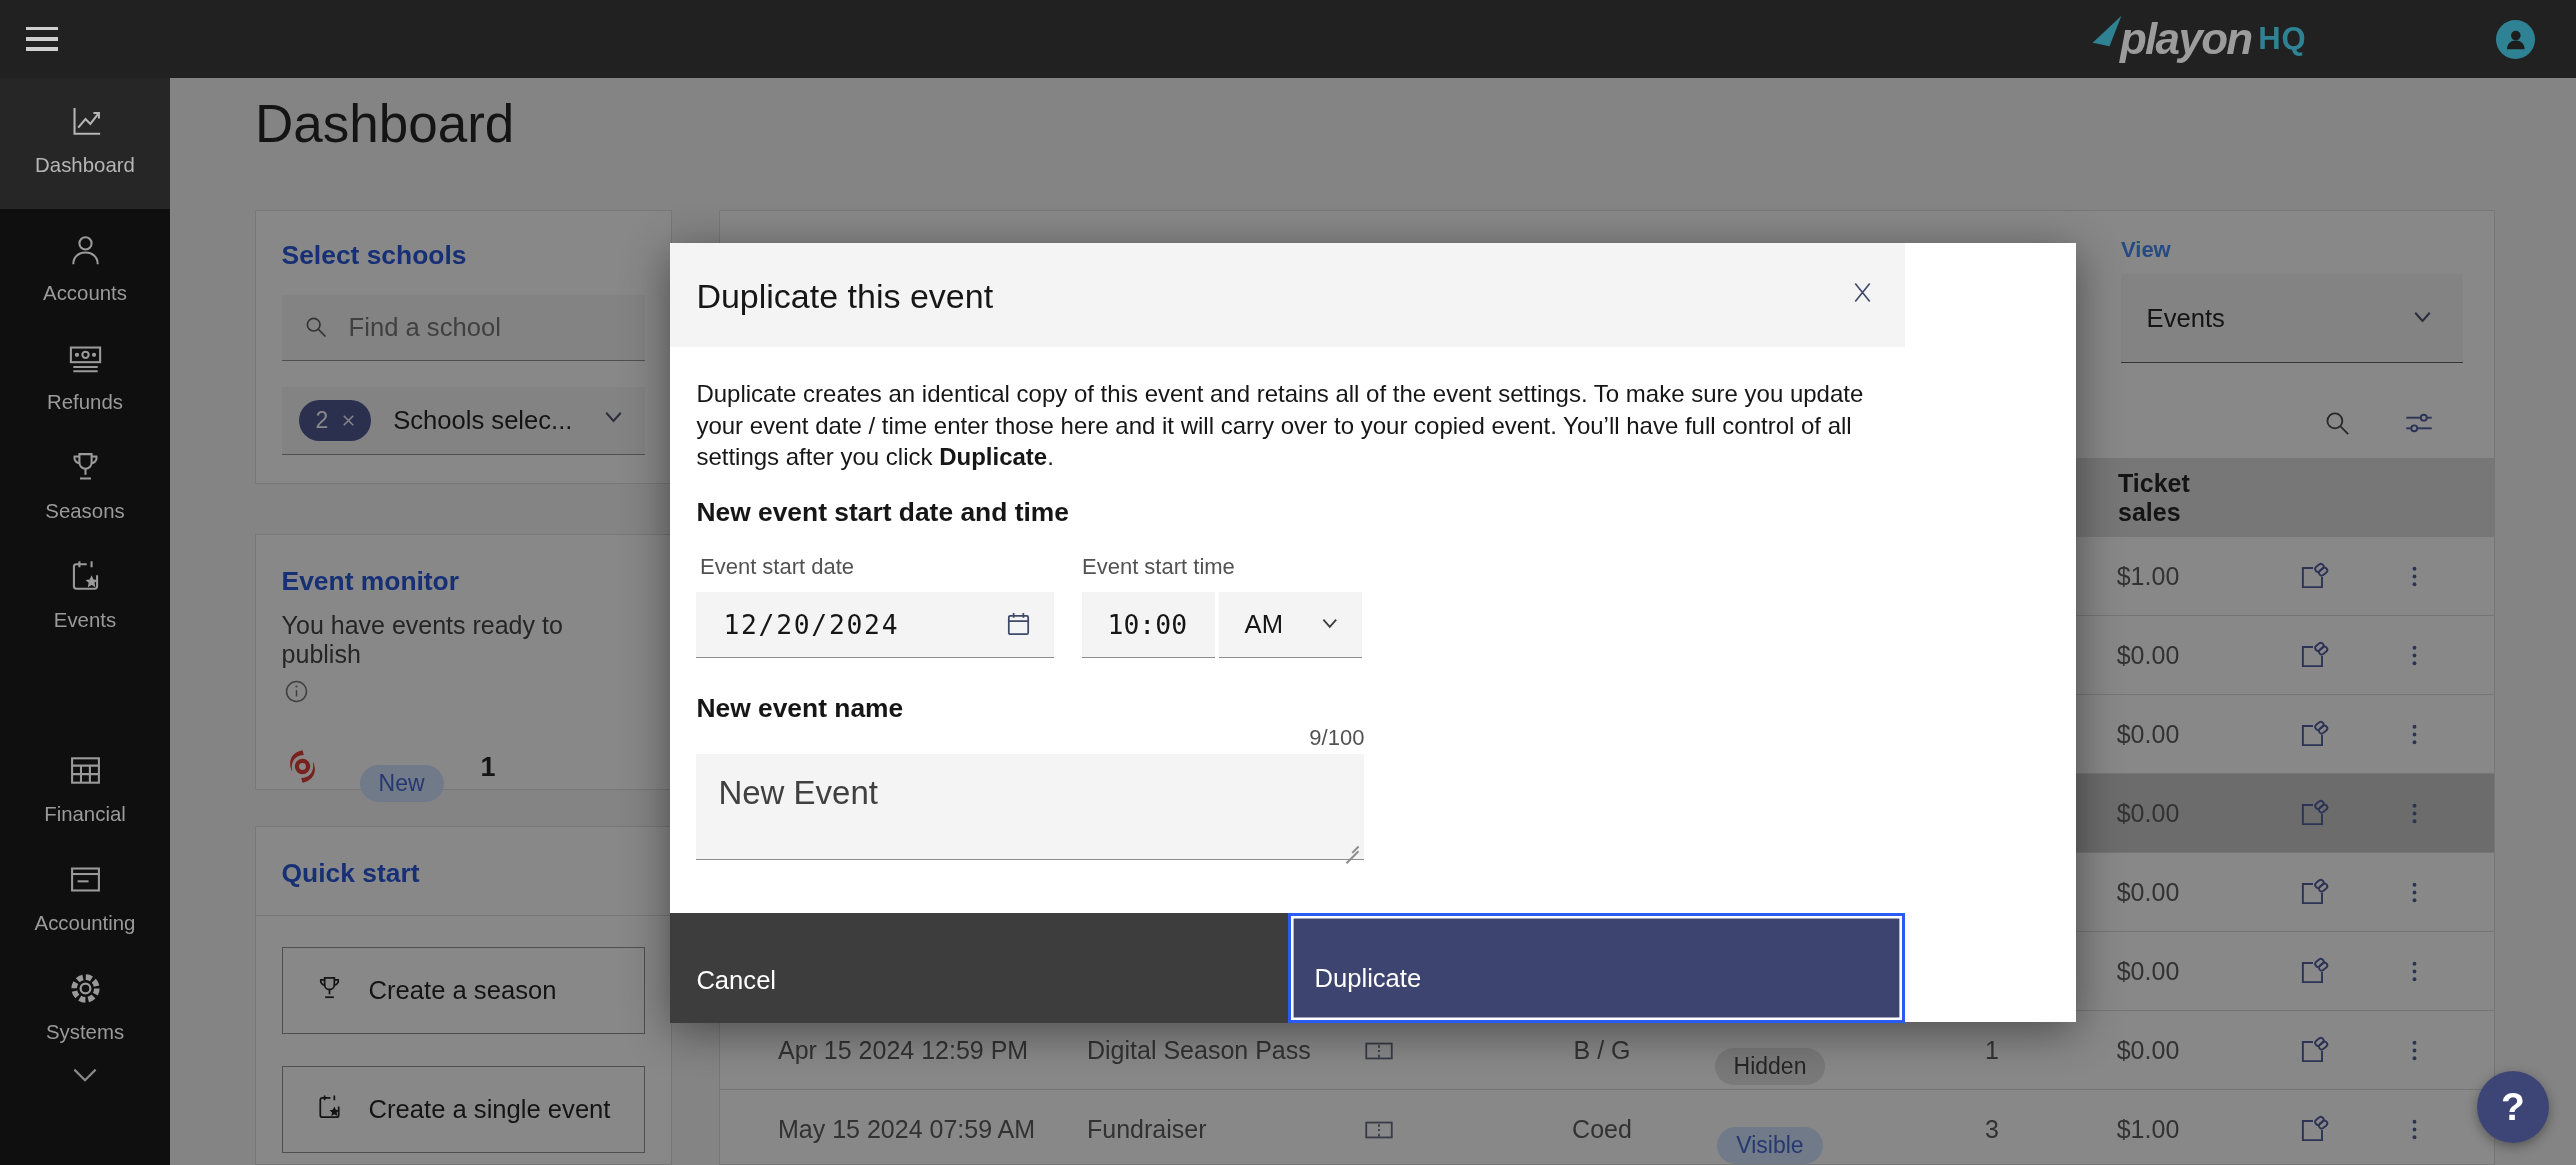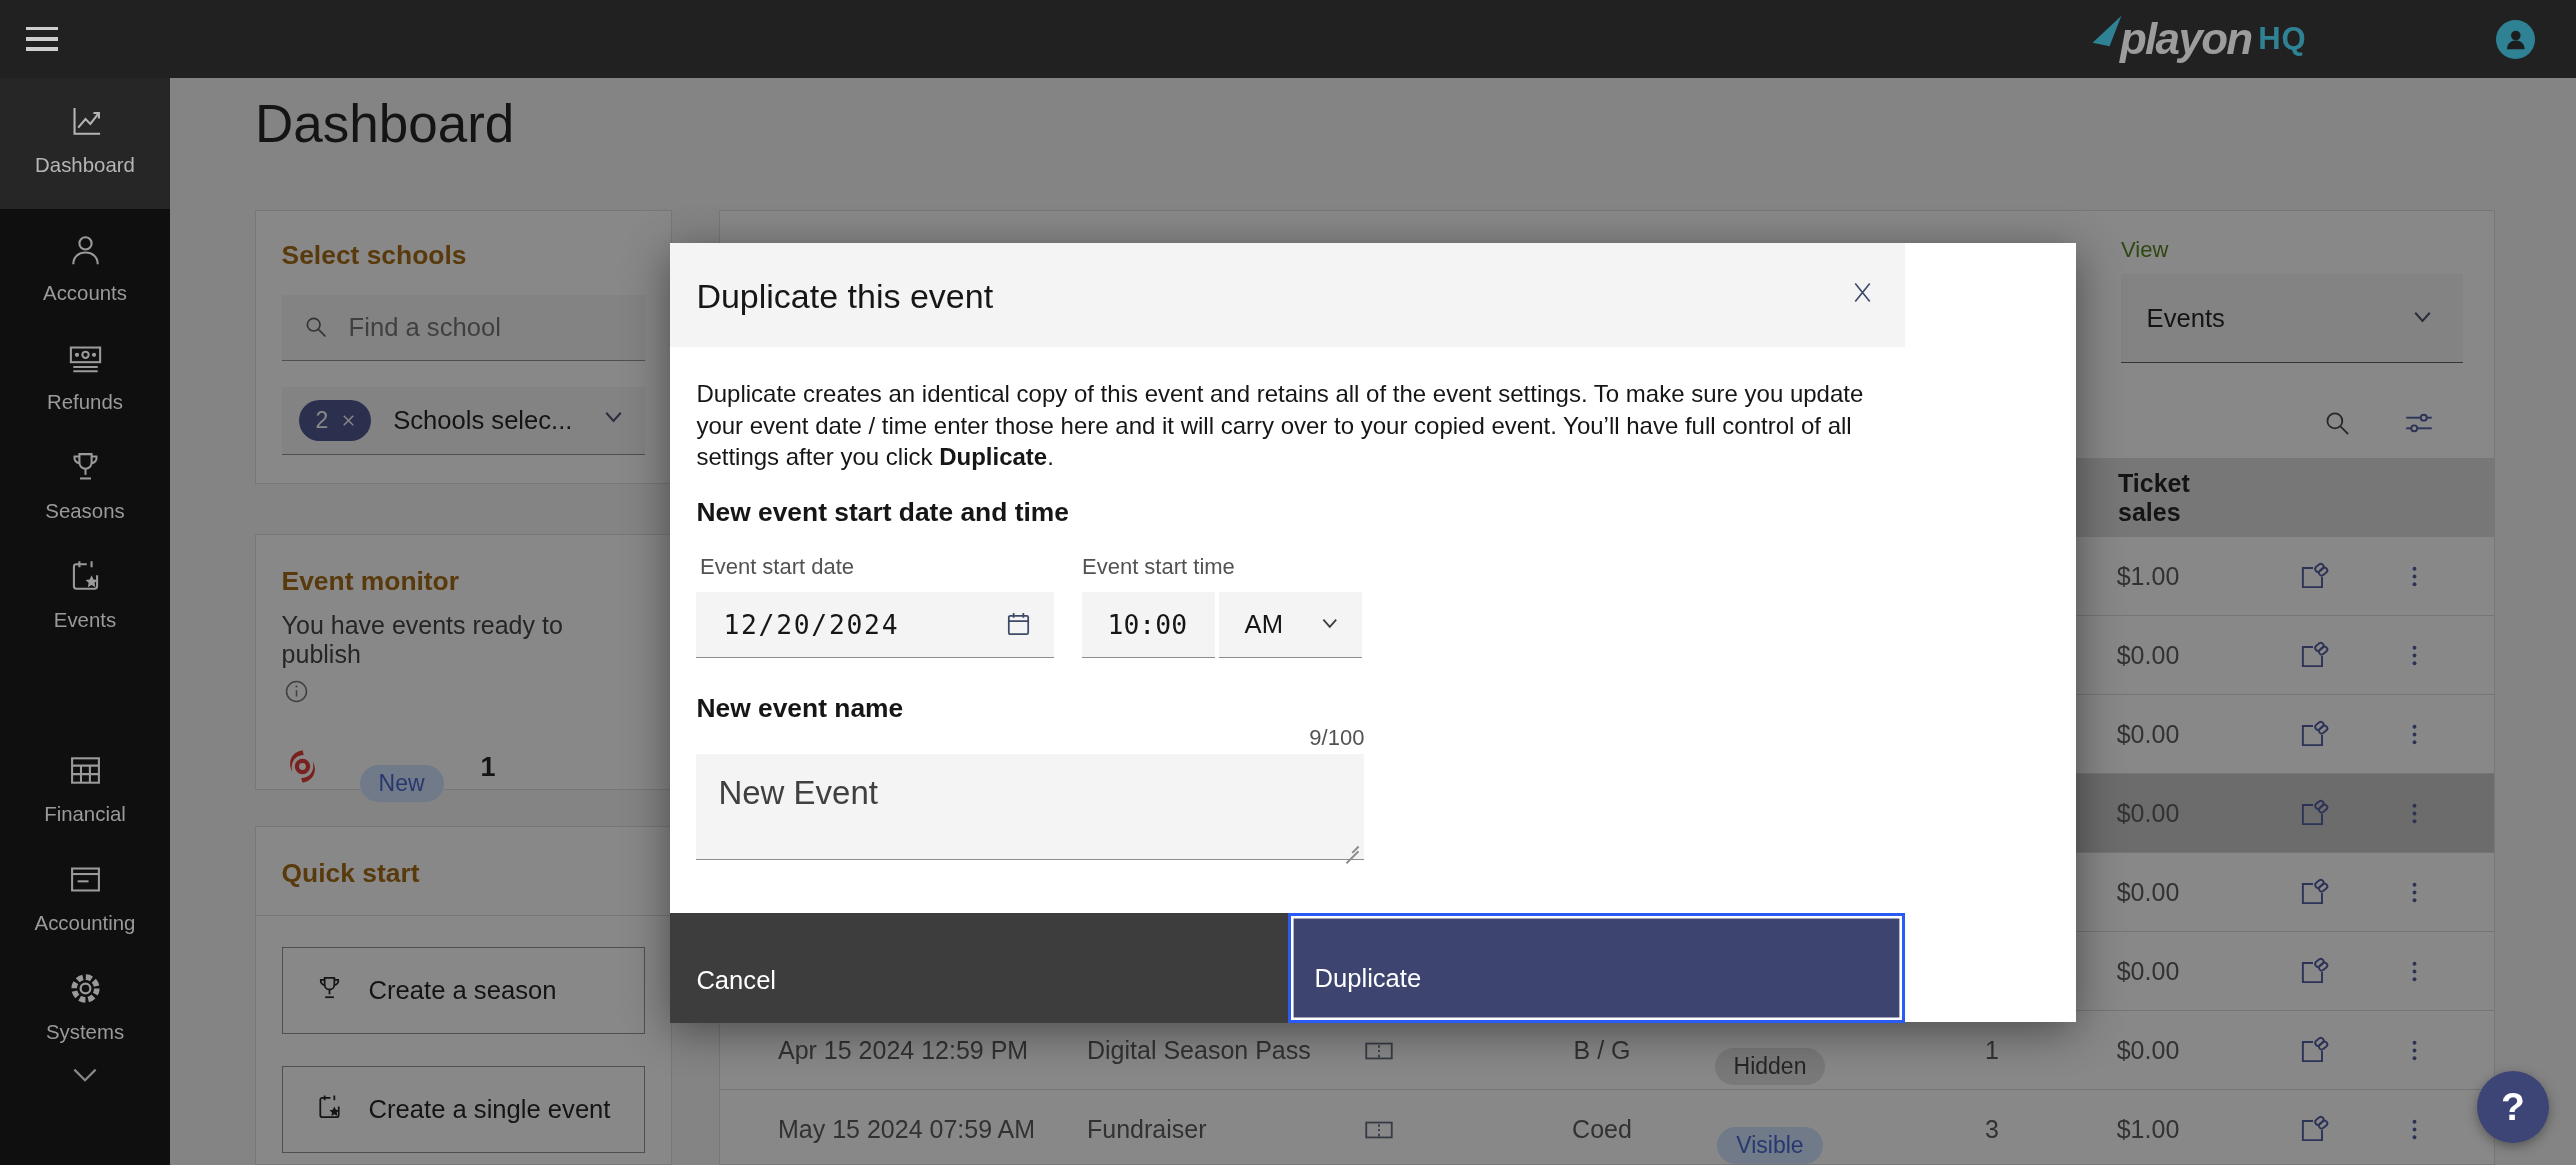--- a/index.html
+++ b/index.html
@@ -25,21 +25,21 @@
   .nav-item.active { background:#262626; height:131px; padding-top:24px; color:#b5b5b5; }
   .nav-chevron { position:absolute; left:0; top:986px; width:170px; display:flex; justify-content:center; color:#8a8a8a; cursor:pointer; }
 
   
   .main { position:absolute; left:170px; top:78px; width:2406px; height:1087px; background:#f6f6f6; }
   .page-title { position:absolute; left:85px; top:15.3px; font-size:53px; font-weight:400; color:#161616; }
 
   .card { position:absolute; background:#ffffff; border:0.9px solid #dcdcdc; }
   
   .card-schools { left:85px; top:132px; width:417px; height:274px; padding:29px 25.6px; }
-  .card-h { font-size:26.4px; font-weight:bold; color:#a16207; }
+  .card-h { font-size:26.4px; font-weight:bold; color:#1d4ed8; }
   .search-field { margin-top:24px; height:66px; background:#f4f4f4; border-bottom:0.9px solid #8d8d8d; display:flex; align-items:center; padding:0 19px; cursor:text; }
   .search-field .ph { font-size:25.6px; color:#6f6f6f; margin-left:19px; }
   .multiselect { margin-top:25.6px; height:68px; background:#f4f4f4; border-bottom:0.9px solid #8d8d8d; display:flex; align-items:center; padding:0 17px; cursor:pointer; }
   .ms-tag { background:#454e8c; color:#ffffff; height:41px; border-radius:20.4px; display:flex; align-items:center; padding:0 13.6px 0 17px; font-size:23px; gap:10.2px; }
   .ms-label { font-size:25.6px; color:#161616; margin-left:22px; }
   .ms-chevron { margin-left:auto; color:#44496b; }
 
   
   .card-monitor { left:85px; top:456px; width:417px; height:256px; padding:31px 25.6px; }
   .monitor-msg { margin-top:13.6px; font-size:25px; color:#393939; }
@@ -54,21 +54,21 @@
   
   .card-quick { left:85px; top:748px; width:417px; height:339px; padding:0; overflow:hidden; }
   .quick-head { padding:31px 25.6px 25.6px 25.6px; border-bottom:0.9px solid #dcdcdc; }
   .quick-body { padding:31px 25.6px; }
   .outline-btn { width:100%; height:87px; background:transparent; border:0.9px solid #8d8d8d; display:flex; align-items:center; padding-left:31px; cursor:pointer; color:#161616; }
   .outline-btn + .outline-btn { margin-top:32px; }
   .outline-btn .ob-label { font-size:25.6px; margin-left:24px; }
 
   
   .card-table { left:549px; top:132px; width:1776px; height:955px; overflow:hidden; }
-  .view-label { position:absolute; left:1401px; top:25.6px; font-size:22px; color:#4d7c0f; }
+  .view-label { position:absolute; left:1401px; top:25.6px; font-size:22px; color:#3b82f6;font-weight:bold; }
   .view-dd { position:absolute; left:1401px; top:63px; width:342px; height:89px; background:#f4f4f4; border-bottom:0.9px solid #5a5a5a; display:flex; align-items:center; padding:0 25.6px; cursor:pointer; }
   .view-dd .vd-text { font-size:25.6px; color:#161616; }
   .view-dd svg { margin-left:auto; color:#44496b; }
   .tbl-toolbar-icon { position:absolute; top:193px; width:37px; height:37px; display:flex; align-items:center; justify-content:center; cursor:pointer; }
   .ic-search2 { left:1598px; color:#3c3c3c; }
   .ic-filter { left:1680px; color:#46549a; }
   .thead { position:absolute; left:0; top:247px; width:1776px; height:79px; background:#dcdcdc; }
   .th { position:absolute; top:0; height:79px; display:flex; align-items:center; font-size:25px; font-weight:bold; color:#161616; }
   .th-sold { left:1206px; width:132px; }
   .th-sales { left:1398px; width:136px; }

